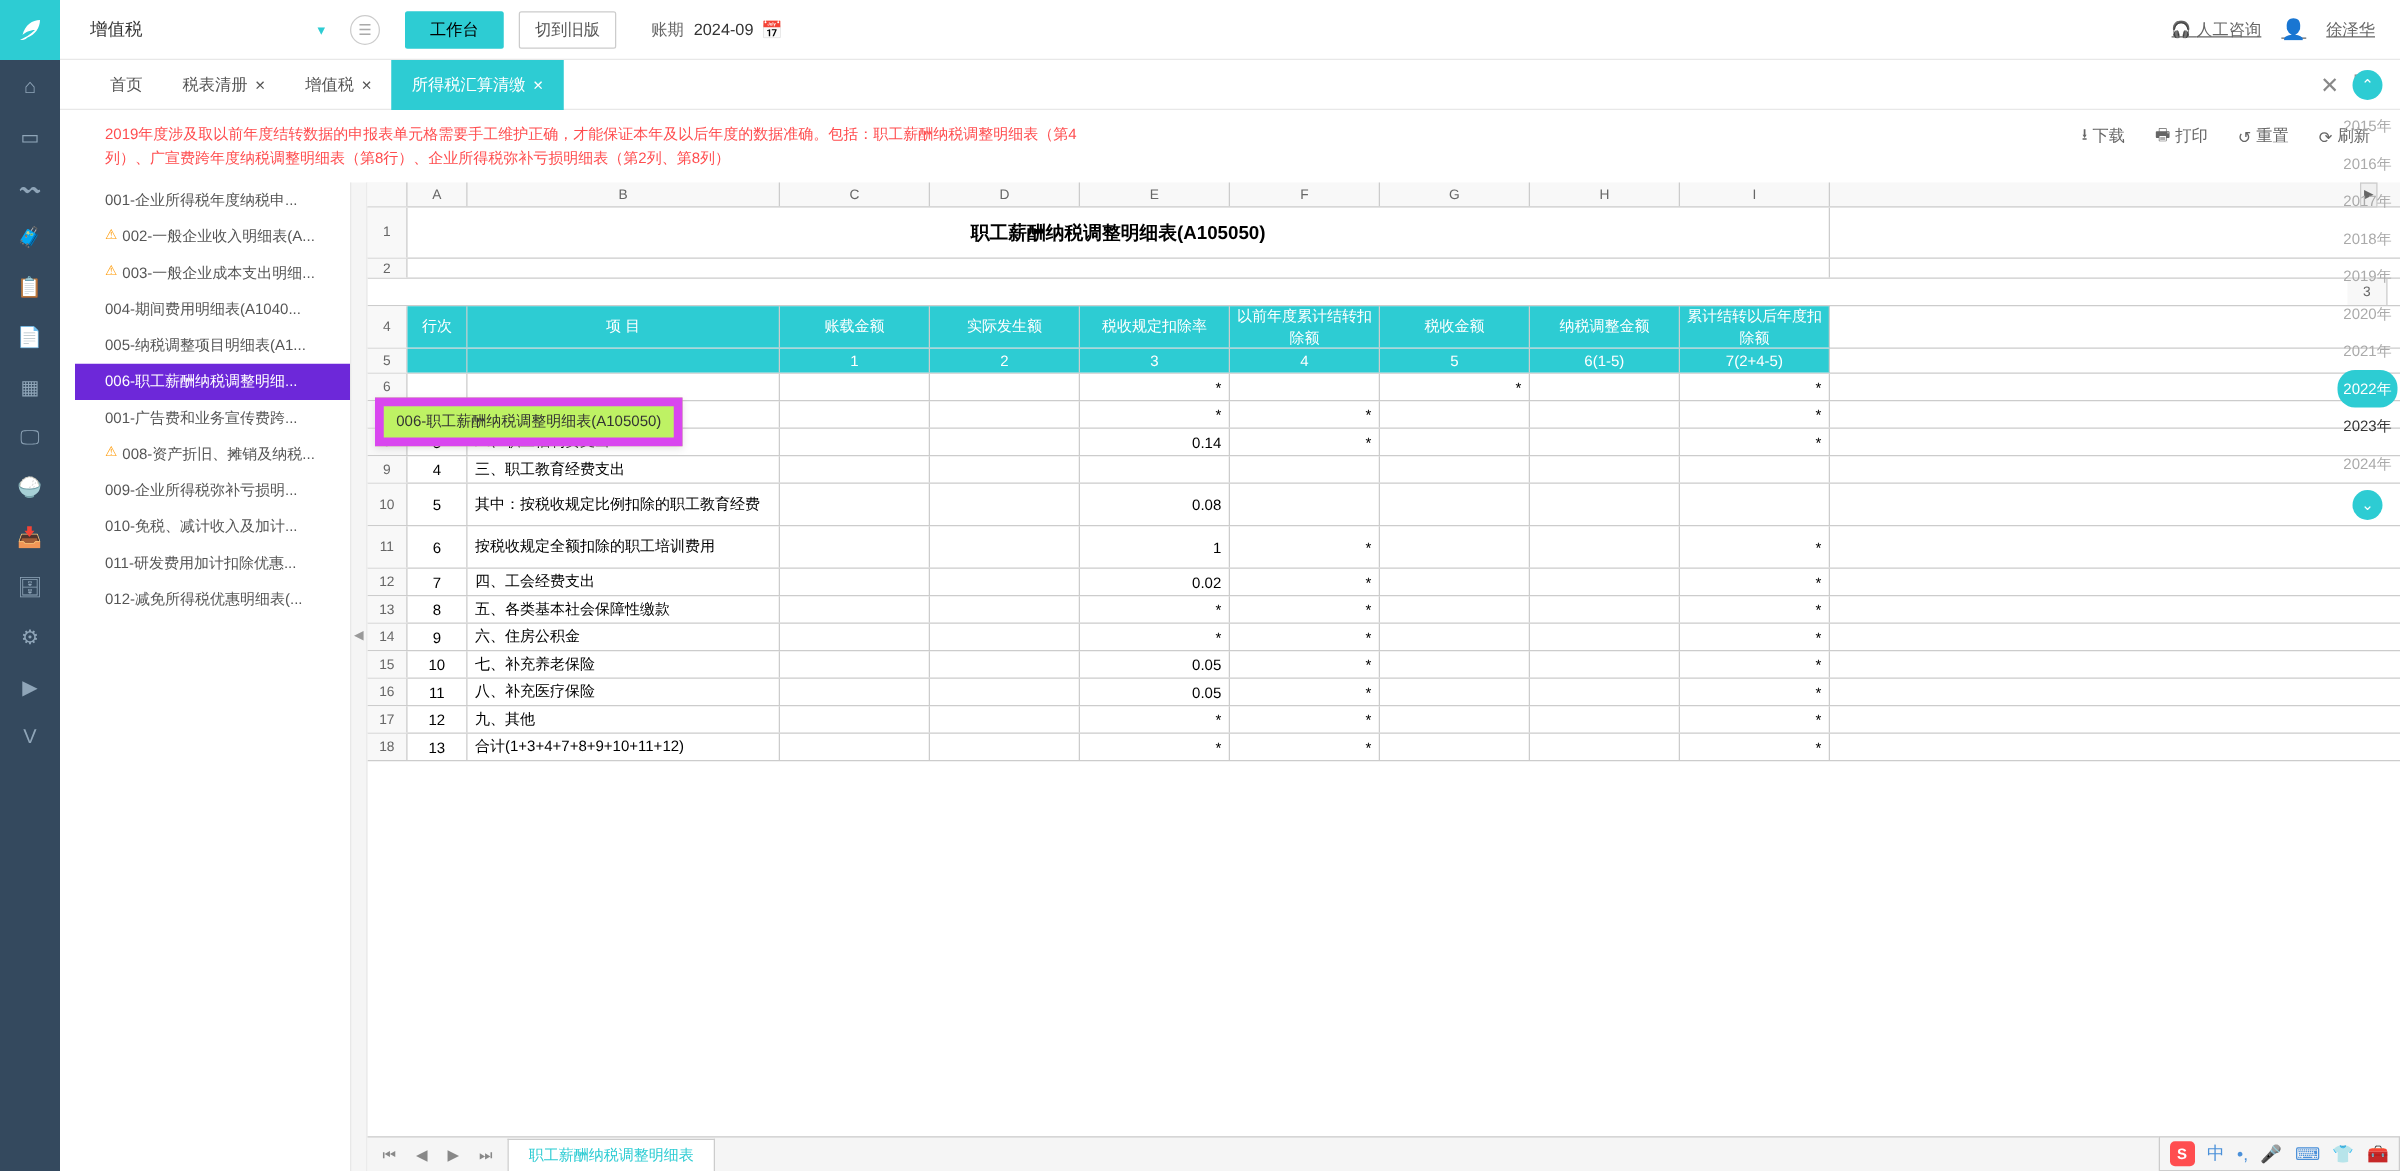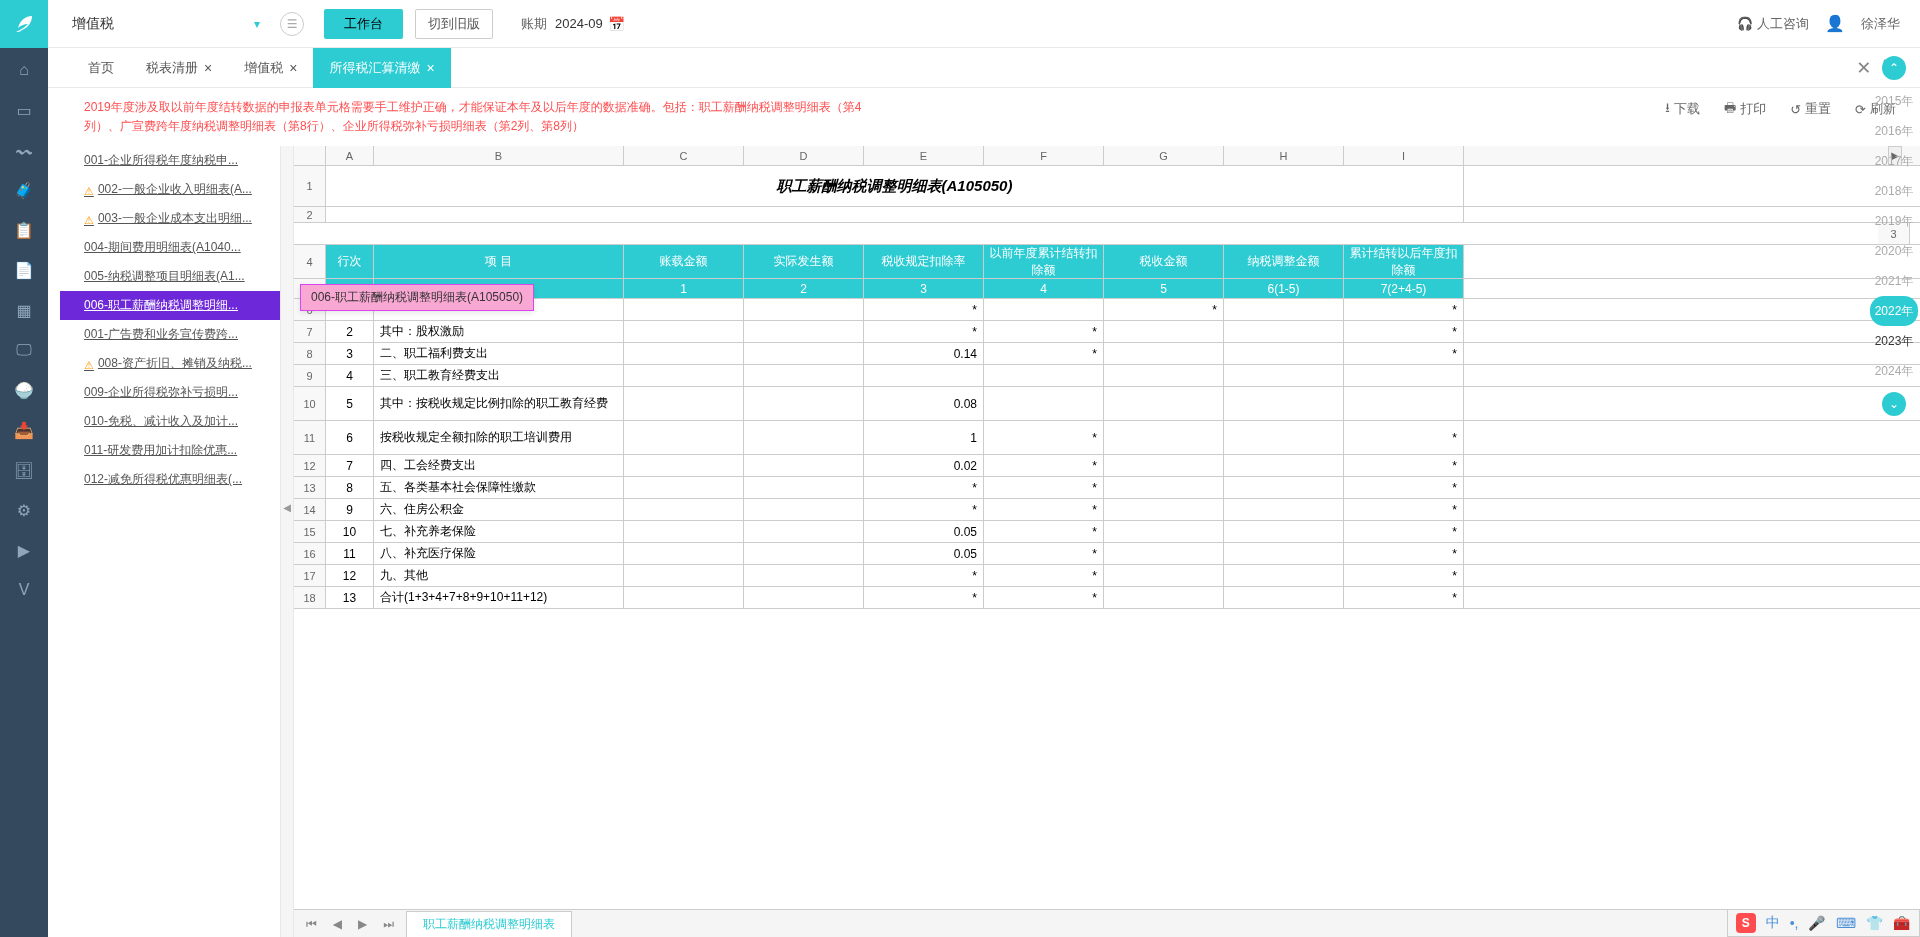--- a/index.html
+++ b/index.html
@@ -9,21 +9,21 @@
 .logo-box { width: 48px; height: 48px; background: #2dccd3; display: flex; align-items: center; justify-content: center; }
 .logo-box svg { width: 24px; height: 24px; fill: #fff; }
 .tax-type { margin-left: 24px; font-size: 14px; color: #333; display: flex; align-items: center; gap: 140px; }
 .chev { color: #2dccd3; font-size: 12px; }
 .top-icon-circle { width: 24px; height: 24px; border: 1px solid #ccc; border-radius: 50%; display: flex; align-items: center; justify-content: center; margin-left: 20px; color: #aaa; font-size: 12px; }
 .btn-primary { background: #2dccd3; color: #000000; border: none; padding: 6px 20px; border-radius: 2px; font-size: 13px; margin-left: 20px; cursor: pointer; }
 .btn-outline { background: #fff; color: #555; border: 1px solid #ccc; padding: 5px 12px; border-radius: 2px; font-size: 13px; margin-left: 12px; cursor: pointer; }
 .period-label { margin-left: 28px; font-size: 13px; color: #666; }
 .period-value { margin-left: 8px; font-size: 13px; color: #333; }
 .cal-icon { margin-left: 6px; color: #2dccd3; font-size: 14px; }
-.top-right { margin-left: auto; display: flex; align-items: center; gap: 16px; font-size: 13px; color: #666; }
+.top-right { margin-left: auto; display: flex; align-items: center; gap: 16px; font-size: 13px; color: #666; text-decoration: underline; }
 .avatar-icon { color: #bbb; font-size: 16px; }
 
 .left-rail { position: absolute; left: 0; top: 48px; width: 48px; height: calc(100% - 48px); background: #34495e; display: flex; flex-direction: column; align-items: center; padding-top: 12px; gap: 20px; }
 .rail-icon { width: 20px; height: 20px; color: #8fa5b8; cursor: pointer; display: flex; align-items: center; justify-content: center; }
 .rail-icon.active { color: #fff; }
 
 .main { position: absolute; left: 48px; top: 48px; right: 0; bottom: 0; background: #fff; }
 
 .tabs-row { height: 40px; display: flex; align-items: center; border-bottom: 1px solid #e8e8e8; padding-left: 24px; }
 .tab { padding: 0 16px; height: 40px; display: flex; align-items: center; font-size: 13px; color: #555; cursor: pointer; gap: 6px; }
@@ -35,25 +35,25 @@
 .content { position: absolute; top: 40px; left: 0; right: 0; bottom: 0; display: flex; flex-direction: column; padding-left: 12px; }
 
 .warning-bar { padding: 10px 24px; display: flex; align-items: flex-start; }
 .warning-text { color: #ff4d4f; font-size: 12px; line-height: 1.6; max-width: 780px; }
 .toolbar-right { margin-left: auto; display: flex; gap: 24px; font-size: 13px; color: #666; align-items: center; }
 .toolbar-btn { display: flex; align-items: center; gap: 4px; cursor: pointer; }
 
 .body-row { flex: 1; display: flex; position: relative; }
 
 .form-list { width: 220px; padding: 0; overflow: hidden; }
-.form-item { padding: 6px 12px 6px 24px; font-size: 12px; color: #555; cursor: pointer; white-space: nowrap; overflow: hidden; text-overflow: ellipsis; display: flex; align-items: flex-end; gap: 4px; text-decoration: underline; }
+.form-item { padding: 6px 12px 6px 24px; font-size: 12px; color: #555; cursor: pointer; white-space: nowrap; overflow: hidden; text-overflow: ellipsis; display: flex; align-items: flex-start; gap: 4px; }
 .form-item.active { background: #6d28d9; color: #fff; }
 .form-item .warn { color: #ff9800; font-size: 11px; }
 
-.tooltip { position: absolute; left: 240px; top: 138px; background: #f9a8d4; border: 1px solid #d946ef; box-shadow: 0 2px 6px rgba(0,0,0,0.1); padding: 4px 10px; font-size: 12px; color: #333; z-index: 100; }
+.tooltip { position: absolute; left: 240px; top: 172px; background: #bef264; border: 7px solid #d946ef; box-shadow: 0 2px 6px rgba(0,0,0,0.1); padding: 4px 10px; font-size: 12px; color: #333; z-index: 100; }
 
 .collapse-handle { width: 14px; background: #f5f5f5; border-left: 1px solid #e8e8e8; border-right: 1px solid #e8e8e8; display: flex; align-items: center; justify-content: center; cursor: pointer; color: #999; font-size: 10px; position: relative; }
 .collapse-handle::before { content: '◀'; position: absolute; top: 45%; }
 
 .sheet-area { flex: 1; display: flex; flex-direction: column; position: relative; }
 
 .grid-headers { display: flex; height: 20px; background: #f8f8f8; border-bottom: 1px solid #ccc; }
 .rownum-col { width: 32px; background: #f8f8f8; border-right: 1px solid #ccc; }
 .col-h { border-right: 1px solid #ccc; text-align: center; font-size: 11px; color: #666; line-height: 20px; }
 
@@ -89,21 +89,21 @@
 
 .cw-A { width: 48px; min-width: 48px; }
 .cw-B { width: 250px; min-width: 250px; }
 .cw-C { width: 120px; min-width: 120px; }
 .cw-D { width: 120px; min-width: 120px; }
 .cw-E { width: 120px; min-width: 120px; }
 .cw-F { width: 120px; min-width: 120px; }
 .cw-G { width: 120px; min-width: 120px; }
 .cw-H { width: 120px; min-width: 120px; }
 .cw-I { width: 120px; min-width: 120px; }
-.cw-merge { width: 1138px; min-width: 1138px; font-style: italic; }
+.cw-merge { width: 1138px; min-width: 1138px; }
 </style>
 </head>
 <body>
 
 <div class="top-bar">
   <div class="logo-box">
     <svg viewBox="0 0 24 24">
         <path d="M20 4c-6 0-12 4-14 12 2-2 6-4 10-4-4 4-8 6-12 8 2 0 4 0 6-2 6-2 10-8 10-14z"></path>
       </svg>
   </div>

